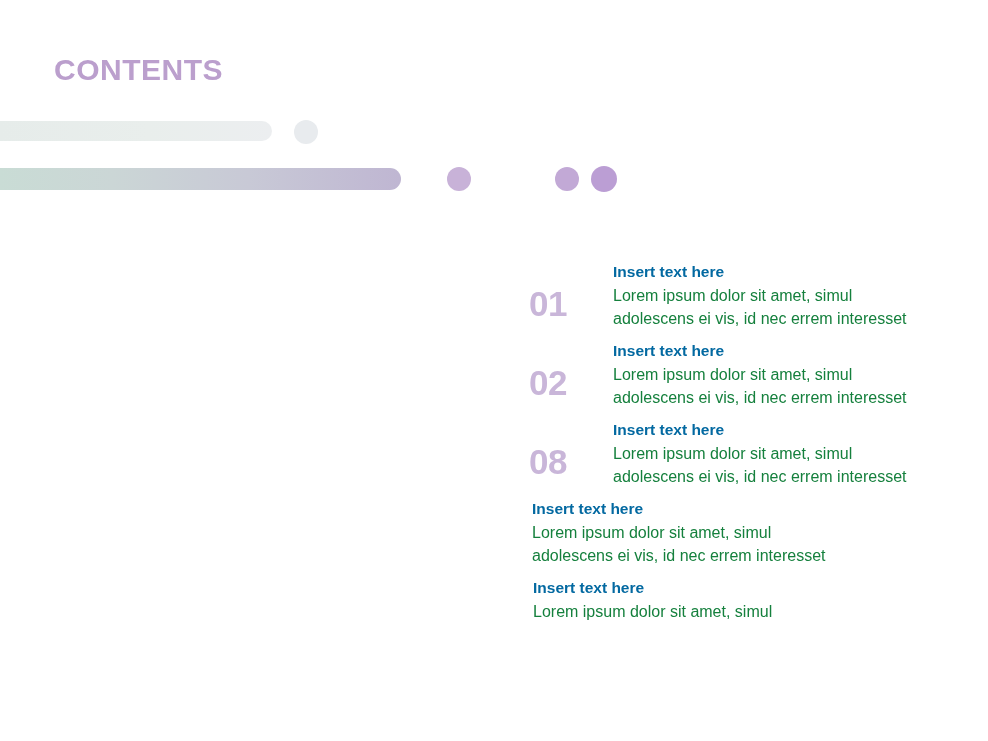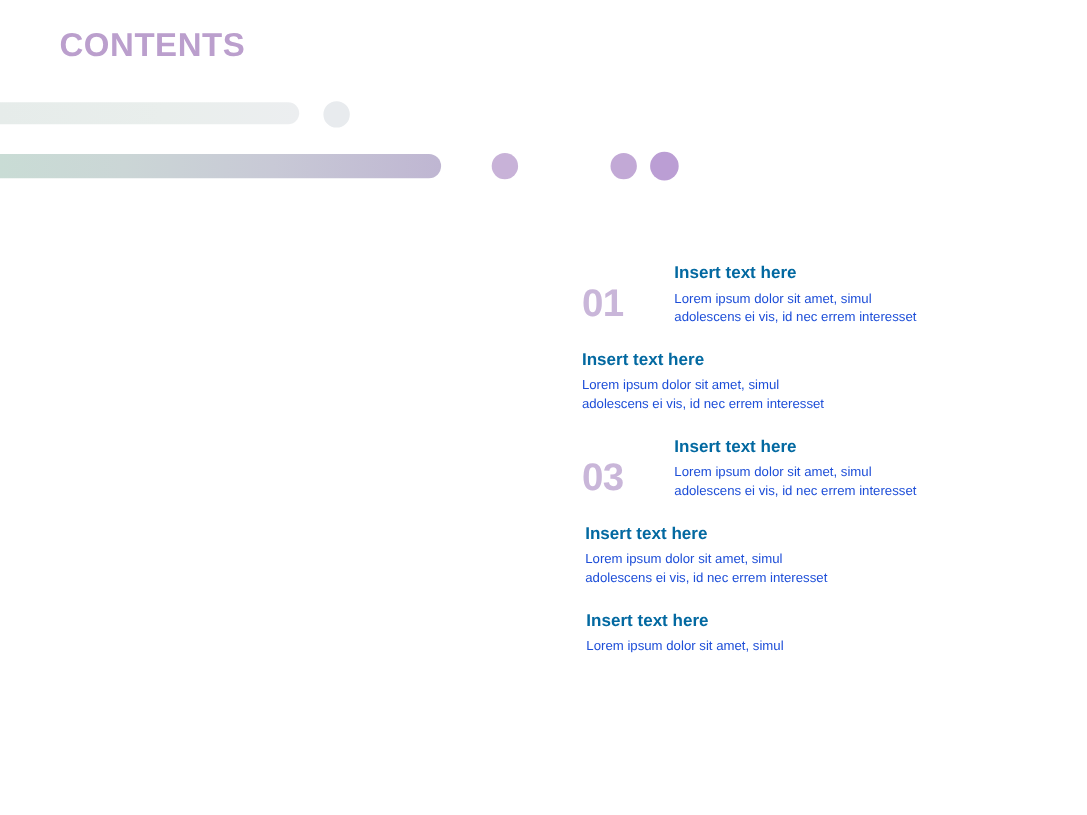--- a/index.html
+++ b/index.html
@@ -14,20 +14,21 @@
     overflow: hidden;
     position: relative;
   }
 
   .slide {
     position: relative;
     width: 988px;
     height: 593px;
     background: #ffffff;
     overflow: hidden;
+    margin-top: 28px;
   }
 
   
   .title {
     position: absolute;
     left: 54px;
     top: 25px;
     font-size: 30px;
     font-weight: bold;
     letter-spacing: 0.5px;
@@ -116,22 +117,22 @@
   .item-heading {
     font-size: 15.5px;
     font-weight: bold;
     color: #0369a1;
     line-height: 1.25;
     margin-bottom: 4px;
     white-space: nowrap;
   }
 
   .item-desc {
-    font-size: 12px;
-    color: #1d4ed8;
+    font-size: 16px;
+    color: #15803d;
     line-height: 1.42;
     white-space: pre-line;
   }
 </style>
 </head>
 <body>
 
 <div class="slide">
 
   <div class="title">CONTENTS</div>
@@ -149,29 +150,30 @@
     <div class="content-item">
       <div class="item-number">01</div>
       <div class="item-body">
         <div class="item-heading">Insert text here</div>
         <div class="item-desc">Lorem ipsum dolor sit amet, simul
 adolescens ei vis, id nec errem interesset</div>
       </div>
     </div>
 
     <div class="content-item">
+      <div class="item-number">02</div>
       <div class="item-body">
         <div class="item-heading">Insert text here</div>
         <div class="item-desc">Lorem ipsum dolor sit amet, simul
 adolescens ei vis, id nec errem interesset</div>
       </div>
     </div>
 
     <div class="content-item">
-      <div class="item-number">03</div>
+      <div class="item-number">08</div>
       <div class="item-body">
         <div class="item-heading">Insert text here</div>
         <div class="item-desc">Lorem ipsum dolor sit amet, simul
 adolescens ei vis, id nec errem interesset</div>
       </div>
     </div>
 
     <div class="content-item indent-1">
       <div class="item-body">
         <div class="item-heading">Insert text here</div>

